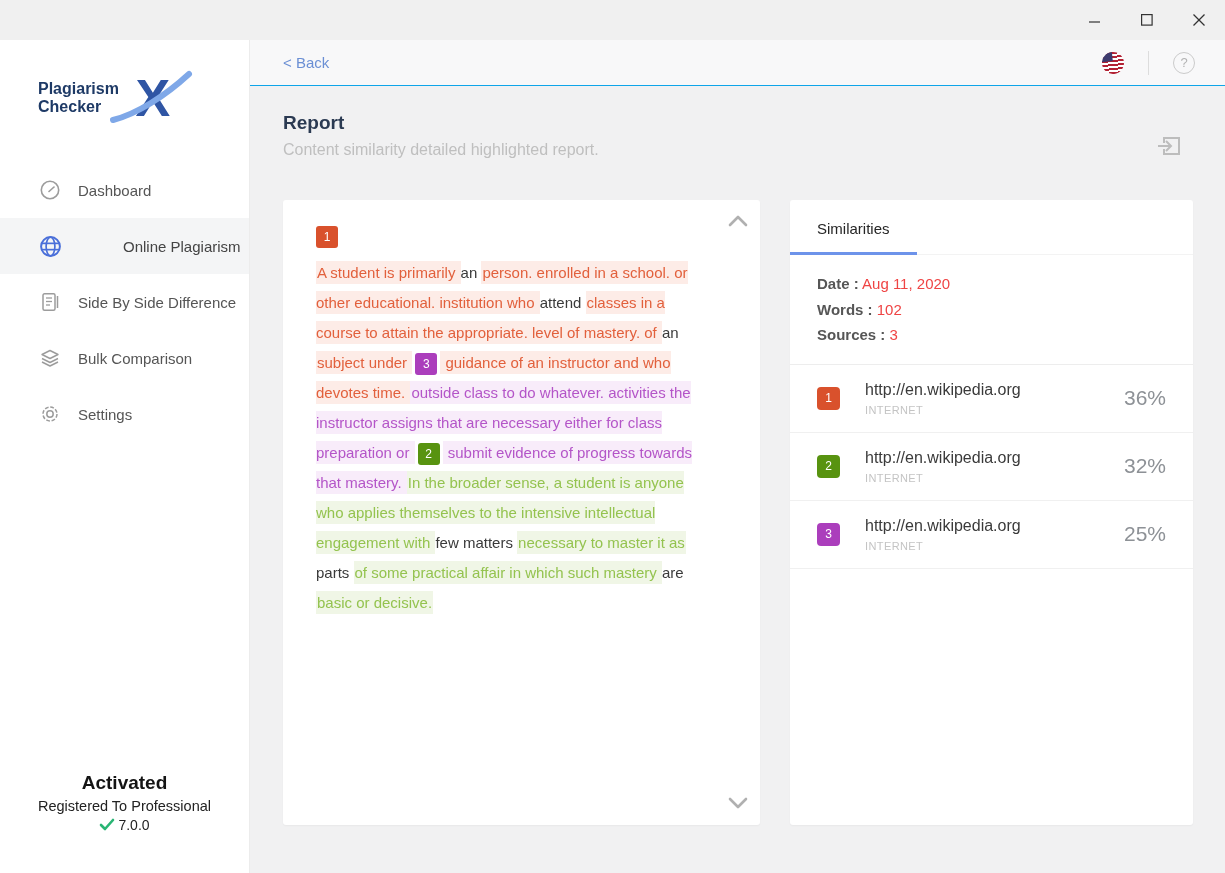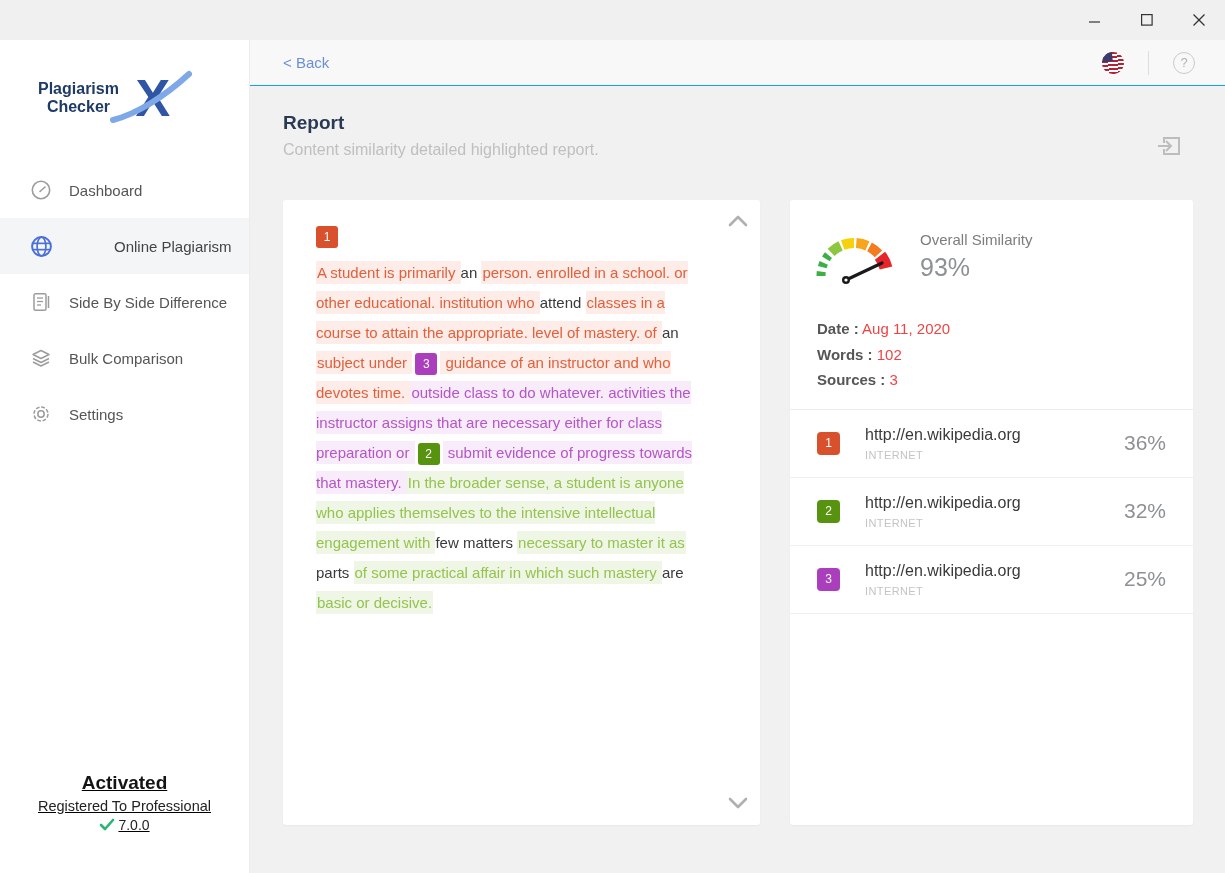--- a/index.html
+++ b/index.html
@@ -5,30 +5,30 @@
   * { margin:0; padding:0; box-sizing:border-box; }
   html,body { width:1225px; height:873px; overflow:hidden;
     font-family:"Liberation Sans", sans-serif; background:#fff; }
   .titlebar { position:absolute; top:0; left:0; width:1225px; height:40px;
     background:#f0f0f0; display:flex; justify-content:flex-end; align-items:stretch; }
   .win-btn { width:52px; display:flex; align-items:center; justify-content:center;
     background:transparent; border:none; cursor:pointer; }
   .sidebar { position:absolute; top:40px; left:0; width:250px; height:833px;
     background:#fff; border-right:1px solid #ececec; }
   .logo { margin:26px 0 0 38px; display:flex; align-items:center; }
-  .logo-text { text-align:center; color:#1e3a66; font-weight:bold; line-height:18px; font-size:16px; }
+  .logo-text { text-align:left; color:#1e3a66; font-weight:bold; line-height:18px; font-size:16px; }
   .logo-x { position:relative; margin-left:2px; width:64px; height:64px; }
   .logo-x .xchar { font-size:52px; font-weight:bold; color:#2f55a4; line-height:64px; display:block; text-align:center; }
   .logo-x svg { position:absolute; left:-14px; top:2px; }
   .nav { margin-top:32px; }
-  .nav-item { display:flex; align-items:center; height:56px; padding-left:29px;
+  .nav-item { display:flex; align-items:center; height:56px; padding-left:38px;
     cursor:pointer; color:#555; font-size:15px; }
   .nav-item.active { background:#f4f5f6; color:#444;gap:45px; }
   .nav-item .ic { width:24px; height:24px; margin-right:16px; display:flex; align-items:center; justify-content:center; }
-  .activation { position:absolute; bottom:40px; left:0; width:100%; text-align:center;text-decoration:underline; }
+  .activation { position:absolute; bottom:40px; left:0; width:100%; text-align:center; }
   .act-title { font-size:19px; font-weight:bold; color:#141414; }
   .act-sub { font-size:14.5px; color:#222; margin-top:4px; }
   .act-ver { font-size:14px; color:#222; margin-top:3px; display:flex; align-items:center; justify-content:center; gap:3px; }
   .header-strip { position:absolute; top:40px; left:250px; width:975px; height:46px;
     background:#f8f8f9; border-bottom:1px solid #0ea5e9; display:flex; align-items:center; }
   .back-link { margin-left:33px; color:#6b8fd4; font-size:15px; text-decoration:none; cursor:pointer; }
   .header-right { margin-left:auto; margin-right:30px; display:flex; align-items:center; }
   .flag { width:22px; height:22px; border-radius:50%; overflow:hidden; position:relative; cursor:pointer;
     background:repeating-linear-gradient(180deg,#b22234 0 2px,#fff 2px 4px); transform:rotate(-6deg); }
   .flag .canton { position:absolute; left:0; top:0; width:11px; height:9px; background:#3c3b6e; }
@@ -199,36 +199,23 @@
     </button>
     <div class="doc-text"><span class="badge own-line" style="background: rgb(217, 81, 44);">1</span><span class="hl" style="color: rgb(226, 96, 60); background: rgb(253, 236, 231);">A student is primarily </span><span>an </span><span class="hl" style="color: rgb(226, 96, 60); background: rgb(253, 236, 231);">person. enrolled in a school. or other educational. institution who </span><span>attend </span><span class="hl" style="color: rgb(226, 96, 60); background: rgb(253, 236, 231);">classes in a course to attain the appropriate. level of mastery. of </span><span>an </span><span class="hl" style="color: rgb(226, 96, 60); background: rgb(253, 236, 231);">subject under </span><span class="badge" style="background: rgb(171, 62, 188);">3</span><span class="hl" style="color: rgb(226, 96, 60); background: rgb(253, 236, 231);"> guidance of an instructor and who devotes time. </span><span class="hl" style="color: rgb(180, 85, 200); background: rgb(248, 236, 250);">outside class to do whatever. activities the instructor assigns that are necessary either for class preparation or </span><span class="badge" style="background: rgb(88, 147, 16);">2</span><span class="hl" style="color: rgb(180, 85, 200); background: rgb(248, 236, 250);"> submit evidence of progress towards that mastery. </span><span class="hl" style="color: rgb(148, 195, 79); background: rgb(240, 246, 230);">In the broader sense, a student is anyone who applies themselves to the intensive intellectual engagement with </span><span>few matters </span><span class="hl" style="color: rgb(148, 195, 79); background: rgb(240, 246, 230);">necessary to master it as </span><span>parts </span><span class="hl" style="color: rgb(148, 195, 79); background: rgb(240, 246, 230);">of some practical affair in which such mastery </span><span>are </span><span class="hl" style="color: rgb(148, 195, 79); background: rgb(240, 246, 230);">basic or decisive.</span></div>
     <button class="scroll-btn down">
       <svg width="24" height="14" viewBox="0 0 24 14">
           <polyline points="4,3 12,11 20,3" fill="none" stroke="#b0b0b0" stroke-width="2.6" stroke-linecap="round" stroke-linejoin="round"></polyline>
         </svg>
     </button>
   </section>
 
   <section class="sim-panel">
-    <div class="overall">
-      <svg width="88" height="72" viewBox="0 0 88 72">
-        <path d="M11,56 A33,33 0 0 1 19.5,34" fill="none" stroke="#3cb047" stroke-width="9" stroke-dasharray="4.5 4.5"></path>
-        <path d="M21.1,32.3 A33,33 0 0 1 30.6,25.9" fill="none" stroke="#8dc63f" stroke-width="10"></path>
-        <path d="M32.7,25 A33,33 0 0 1 44,23" fill="none" stroke="#f7d20b" stroke-width="10"></path>
-        <path d="M46.3,23.1 A33,33 0 0 1 57.4,25.9" fill="none" stroke="#f9a51b" stroke-width="10"></path>
-        <path d="M59.5,26.9 A33,33 0 0 1 68.5,33.9" fill="none" stroke="#f47b20" stroke-width="10"></path>
-        <path d="M70,35.7 A33,33 0 0 1 76,48" fill="none" stroke="#e6252b" stroke-width="13"></path>
-        <line x1="36" y1="60" x2="72" y2="43" stroke="#1a1a1a" stroke-width="3.2" stroke-linecap="round"></line>
-        <circle cx="36" cy="60" r="4" fill="#1a1a1a"></circle>
-          <circle cx="36" cy="60" r="1.6" fill="#fff"></circle>
-      </svg>
-      <div class="overall-labels">
-        <div class="overall-label">Overall Similarity</div>
-        <div class="overall-value">93%</div>
-      </div>
+    <div class="tabs">
+      <span class="tab-label">Similarities</span>
+      <div class="tab-underline"></div>
     </div>
     <div class="meta">
       <div class="meta-row">
         <span class="lbl">Date :</span>
         <span class="val">Aug 11, 2020</span>
       </div>
       <div class="meta-row">
         <span class="lbl">Words :</span>
         <span class="val">102</span>
       </div>

